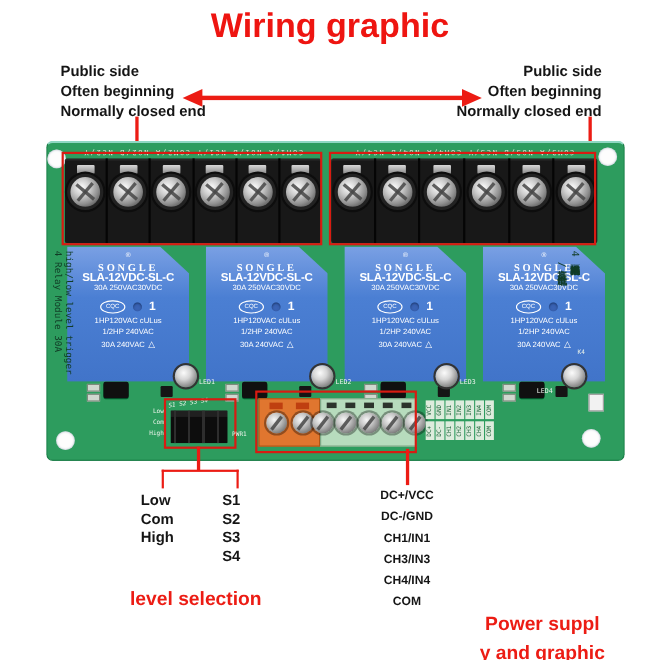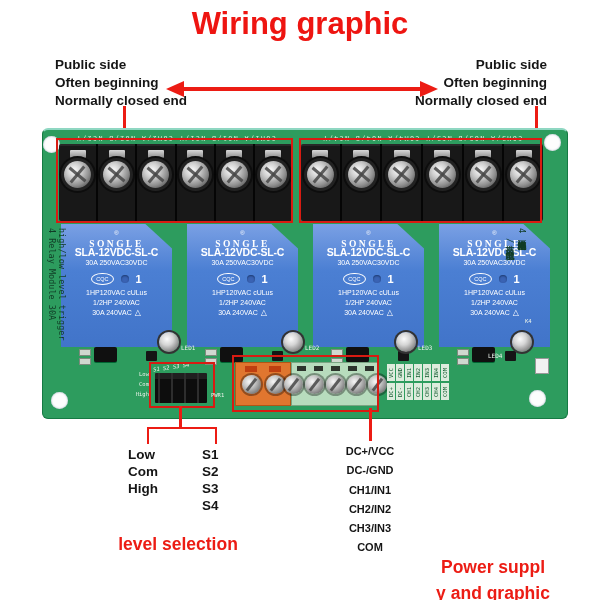--- a/index.html
+++ b/index.html
@@ -389,22 +389,22 @@
 
   <div class="abs redcap" style="left:88px;top:531px;width:180px;">
     <div>level selection</div>
   </div>
 
   <div class="abs stem" style="left:369px;top:408px;height:33px;"></div>
   <div class="abs pinlist">
     <div>DC+/VCC</div>
     <div>DC-/GND</div>
     <div>CH1/IN1</div>
-    <div>CH2/IN2</div>
     <div>CH3/IN3</div>
+    <div>CH4/IN4</div>
     <div>COM</div>
   </div>
 
   <div class="abs redcap" style="left:408px;top:529px;width:170px;margin-top:25px;">
     <div>Power suppl</div>
     <div>y and graphic</div>
   </div>
 
 </div>
 

